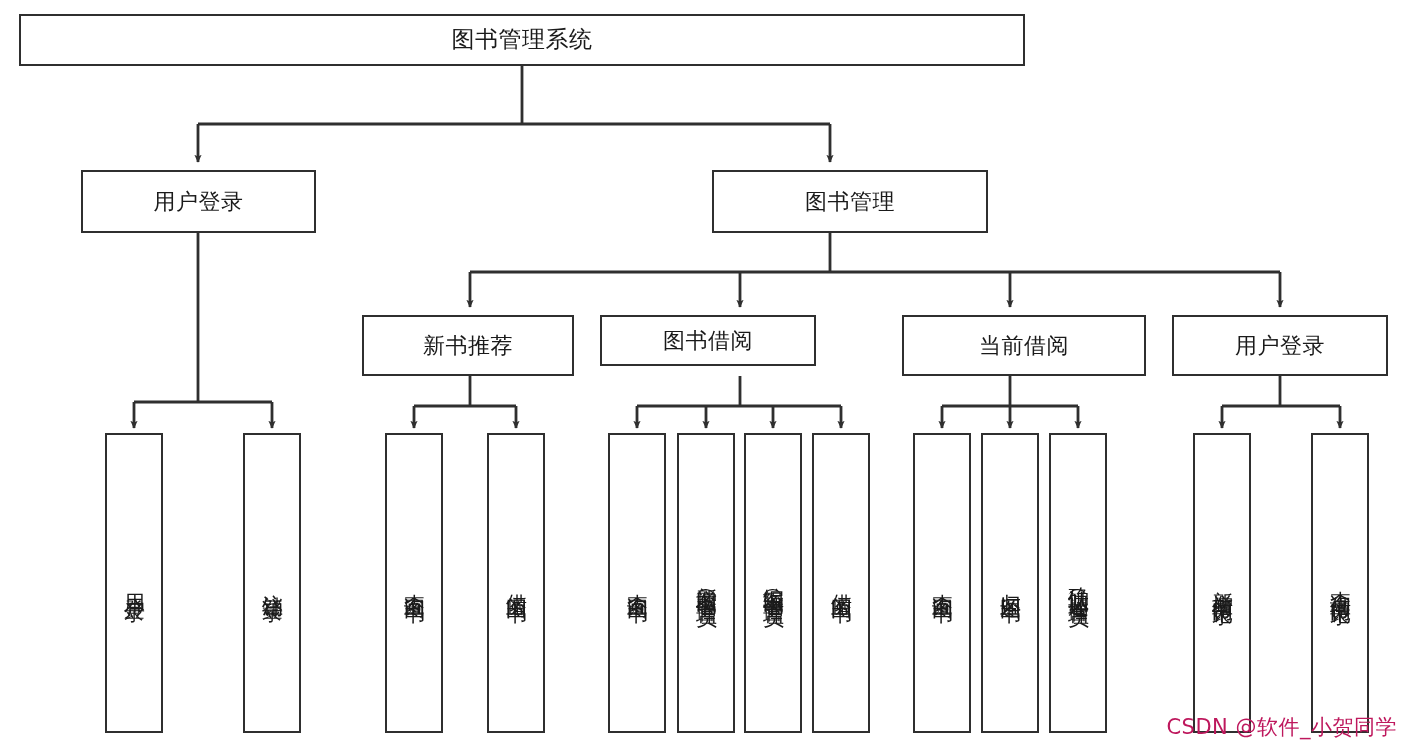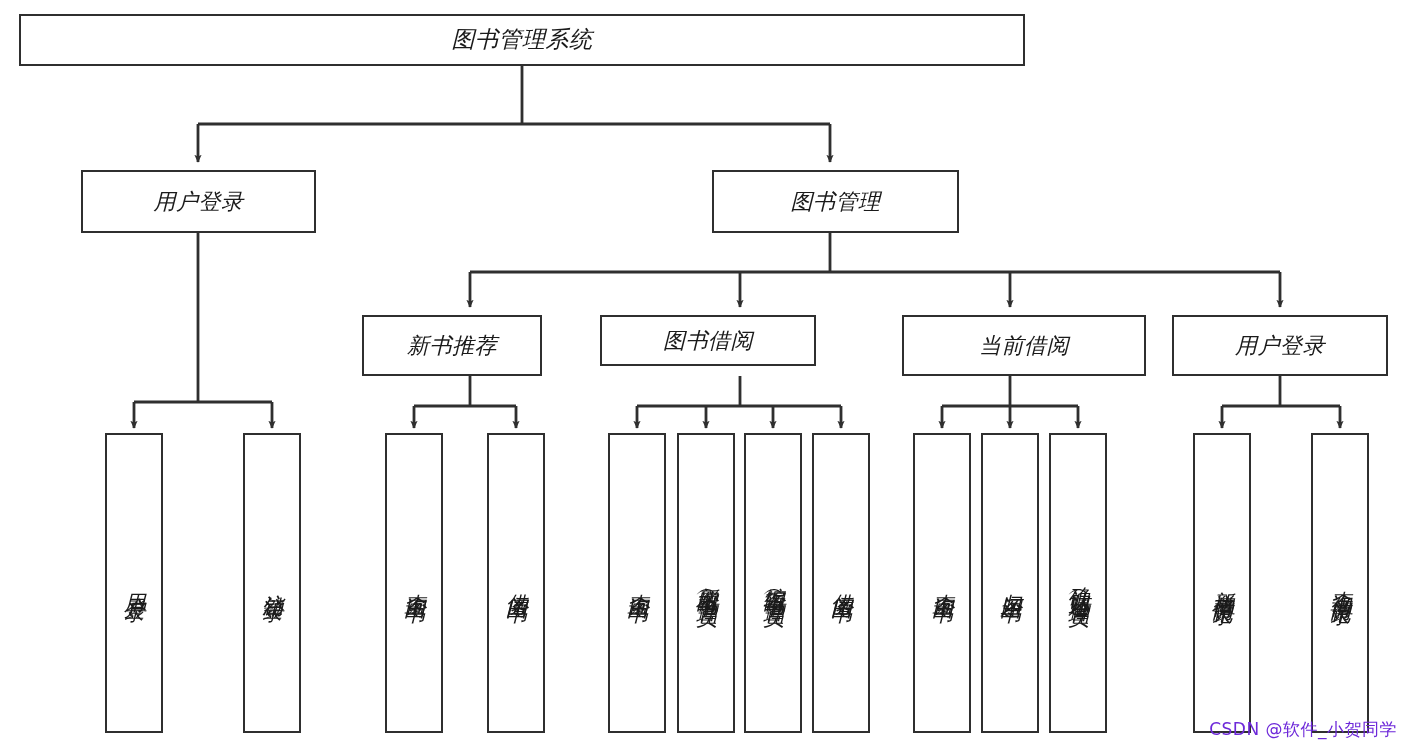--- a/index.html
+++ b/index.html
@@ -35,21 +35,20 @@
     align-items: center;
     justify-content: center;
     color: #1a1a1a;
     z-index: 2;
   }
   .node .lbl {
     display: block;
     text-align: center;
     line-height: 1.18;
     white-space: nowrap;
-    font-style: italic;
   }
   
   .node.horiz .lbl {
     font-size: 22px;
     letter-spacing: 0.5px;
   }
   .node.root .lbl {
     font-size: 23px;
   }
   
@@ -66,22 +65,22 @@
     white-space: nowrap;
     max-height: 292px;
   }
   .node.vert.tall .lbl {
     max-height: 296px;
   }
   .watermark {
     position: absolute;
     right: 8px;
     bottom: 6px;
-    font-size: 17px;
-    color: #6d28d9;
+    font-size: 21px;
+    color: #be185d;
     letter-spacing: 0.5px;
     z-index: 5;
     user-select: none;
   }
 </style>
 </head>
 <body>
 
 <div id="canvas">
 
@@ -135,25 +134,25 @@
     </g>
   </svg>
 
   <div class="node horiz root" style="left:19px; top:14px; width:1006px; height:52px;">
     <span class="lbl">图书管理系统</span>
   </div>
 
   <div class="node horiz" style="left:81px; top:170px; width:235px; height:63px;">
     <span class="lbl">用户登录</span>
   </div>
-  <div class="node horiz" style="left:712px; top:170px; width:247px; height:63px;">
+  <div class="node horiz" style="left:712px; top:170px; width:276px; height:63px;">
     <span class="lbl">图书管理</span>
   </div>
 
-  <div class="node horiz" style="left:362px; top:315px; width:180px; height:61px;">
+  <div class="node horiz" style="left:362px; top:315px; width:212px; height:61px;">
     <span class="lbl">新书推荐</span>
   </div>
   <div class="node horiz" style="left:600px; top:315px; width:216px; height:51px;">
     <span class="lbl">图书借阅</span>
   </div>
   <div class="node horiz" style="left:902px; top:315px; width:244px; height:61px;">
     <span class="lbl">当前借阅</span>
   </div>
   <div class="node horiz" style="left:1172px; top:315px; width:216px; height:61px;">
     <span class="lbl">用户登录</span>

